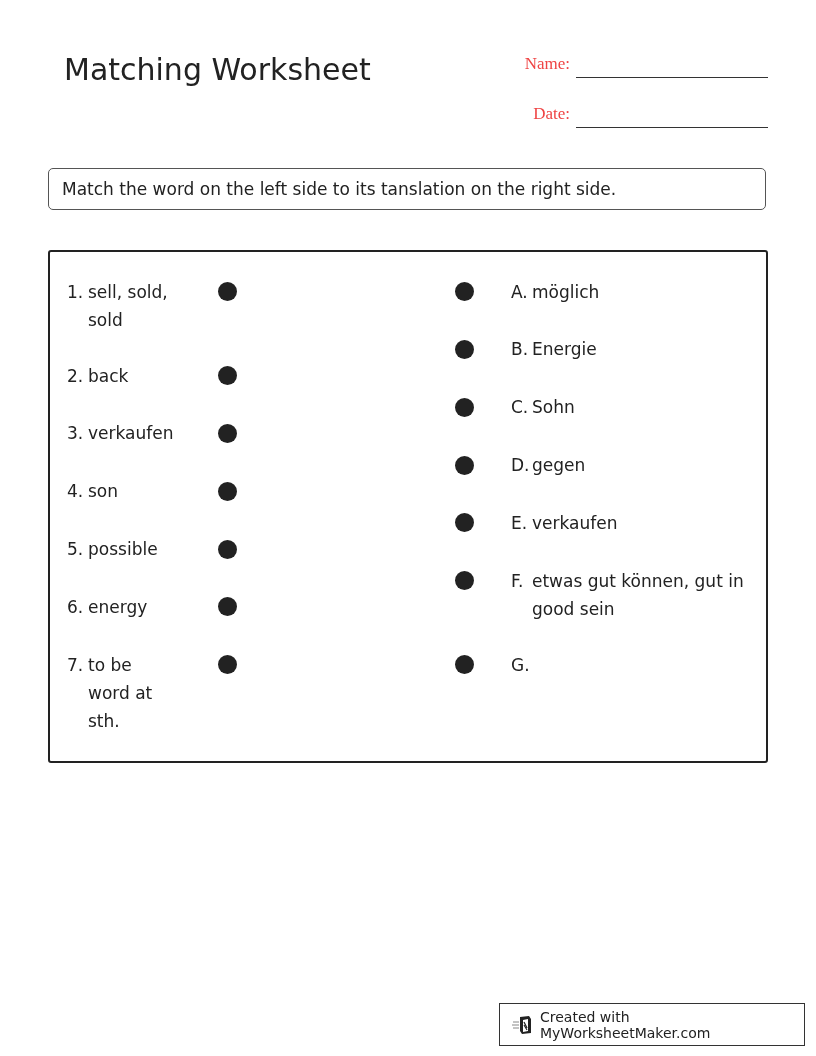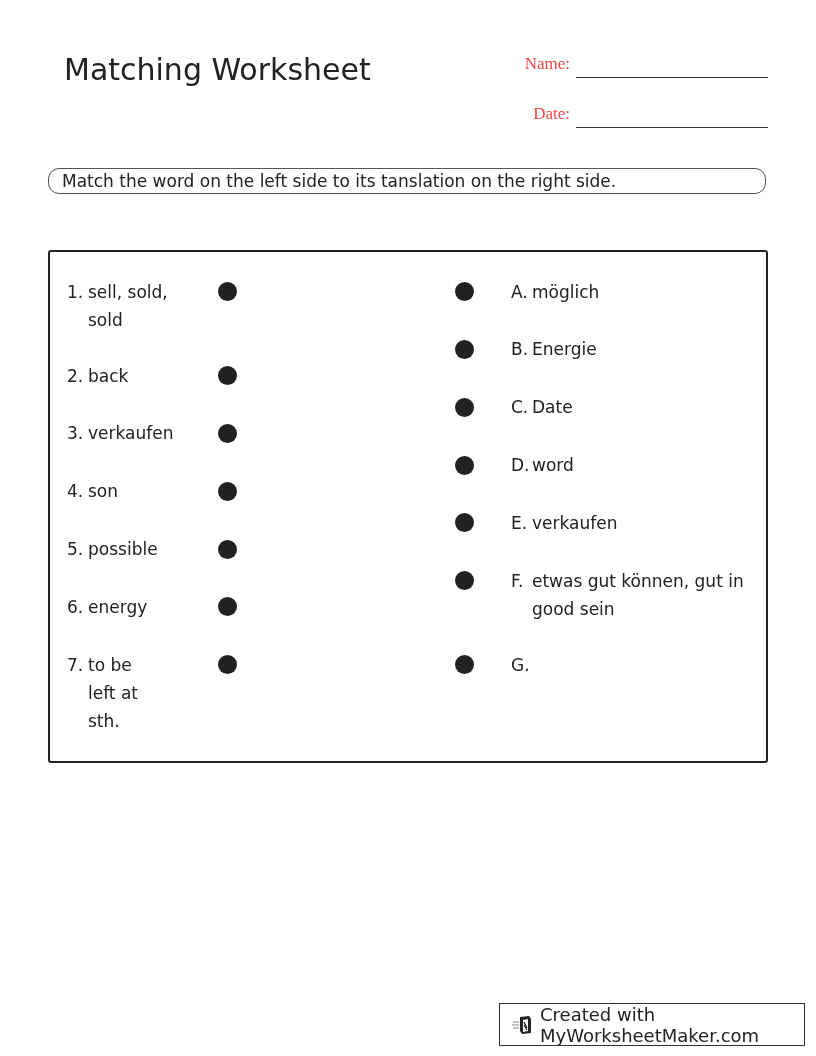--- a/index.html
+++ b/index.html
@@ -1,29 +1,29 @@
 <!DOCTYPE html>
 <html><head>
 <meta charset="utf-8">
 <style>
   html, body { margin: 0; padding: 0; background: #ffffff; }
   body { width: 816px; height: 1056px; position: relative; overflow: hidden; color: #222222; font-family: "DejaVu Sans", sans-serif; }
   .title { position: absolute; left: 60px; top: 48px; font-size: 30px; font-weight: normal; color: #222; letter-spacing: 0px; margin: 4px; }
   .meta-row { position: absolute; left: 500px; width: 268px; height: 30px; }
   .meta-label { position: absolute; right: 198px; bottom: 4px; font-family: "Liberation Serif", serif; font-size: 17px; color: #ef4444; }
   .meta-line { position: absolute; left: 76px; right: 0; bottom: 0; border-bottom: 1.5px solid #333; }
-  .instructions { position: absolute; left: 48px; top: 168px; width: 718px; height: 26px; box-sizing: border-box; border: 1.5px solid #555; border-radius: 11px; padding: 0 13px; display: flex; align-items: center; font-size: 17px; color: #222; }
+  .instructions { position: absolute; left: 48px; top: 168px; width: 718px; height: 42px; box-sizing: border-box; border: 1.5px solid #555; border-radius: 5px; padding: 0 13px; display: flex; align-items: center; font-size: 17px; color: #222; }
   .match-box { position: absolute; left: 48px; top: 250px; width: 720px; height: 513px; box-sizing: border-box; border: 2px solid #222; border-radius: 3px; }
   .item { position: absolute; font-size: 17px; line-height: 28px; color: #222; display: flex; }
   .item .num { width: 21px; flex: 0 0 auto; }
   .item .txt { }
   .left-item { left: 17px; width: 110px; }
   .right-item { left: 461px; width: 240px; }
   .dot { position: absolute; width: 19px; height: 19px; border-radius: 50%; background: #222; }
-  .footer { position: absolute; left: 499px; top: 1003px; width: 306px; height: 43px; box-sizing: border-box; border: 1.5px solid #333; display: flex; align-items: center; padding-left: 12px; font-size: 18px; color: #222; }
+  .footer { position: absolute; left: 499px; top: 1003px; width: 306px; height: 43px; box-sizing: border-box; border: 1.5px solid #333; display: flex; align-items: center; padding-left: 12px; font-size: 14px; color: #222; }
   .footer .logo { width: 22px; height: 22px; margin-right: 6px; display: inline-block; }
 </style>
 </head>
 <body>
 
 <h1 class="title">Matching Worksheet</h1>
 
 <div class="meta-row" style="top:48px;">
   <span class="meta-label">Name:</span>
   <span class="meta-line"></span>
@@ -58,21 +58,21 @@
   <div class="item left-item" style="top:283px;">
     <span class="num">5.</span>
     <span class="txt">possible</span>
   </div>
   <div class="item left-item" style="top:341px;">
     <span class="num">6.</span>
     <span class="txt">energy</span>
   </div>
   <div class="item left-item" style="top:399px; width:95px;">
     <span class="num">7.</span>
-    <span class="txt">to be left at sth.</span>
+    <span class="txt">to be word at sth.</span>
   </div>
 
   <span class="dot" style="left:168px; top:30px;"></span>
   <span class="dot" style="left:168px; top:114px;"></span>
   <span class="dot" style="left:168px; top:172px;"></span>
   <span class="dot" style="left:168px; top:230px;"></span>
   <span class="dot" style="left:168px; top:288px;"></span>
   <span class="dot" style="left:168px; top:345px;"></span>
   <span class="dot" style="left:168px; top:403px;"></span>
 
@@ -87,25 +87,25 @@
   <div class="item right-item" style="top:26px;">
     <span class="num">A.</span>
     <span class="txt">möglich</span>
   </div>
   <div class="item right-item" style="top:83px;">
     <span class="num">B.</span>
     <span class="txt">Energie</span>
   </div>
   <div class="item right-item" style="top:141px;">
     <span class="num">C.</span>
-    <span class="txt">Date</span>
+    <span class="txt">Sohn</span>
   </div>
   <div class="item right-item" style="top:199px;">
     <span class="num">D.</span>
-    <span class="txt">word</span>
+    <span class="txt">gegen</span>
   </div>
   <div class="item right-item" style="top:257px;">
     <span class="num">E.</span>
     <span class="txt">verkaufen</span>
   </div>
   <div class="item right-item" style="top:315px;">
     <span class="num">F.</span>
     <span class="txt">etwas gut können, gut in good sein</span>
   </div>
   <div class="item right-item" style="top:399px;">

